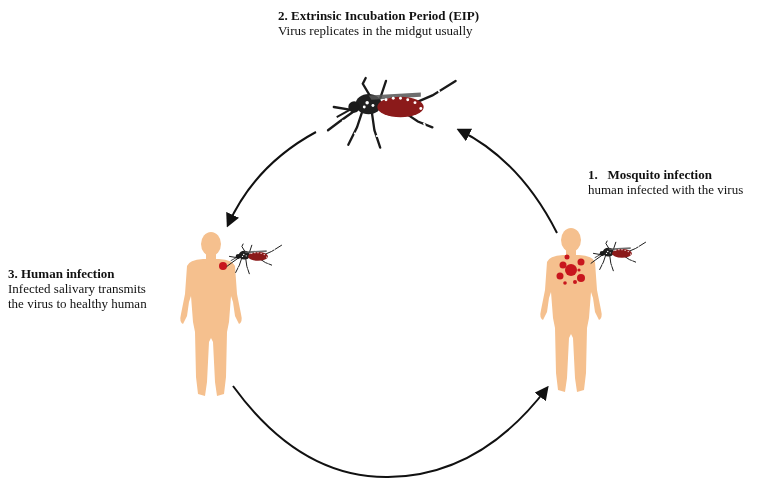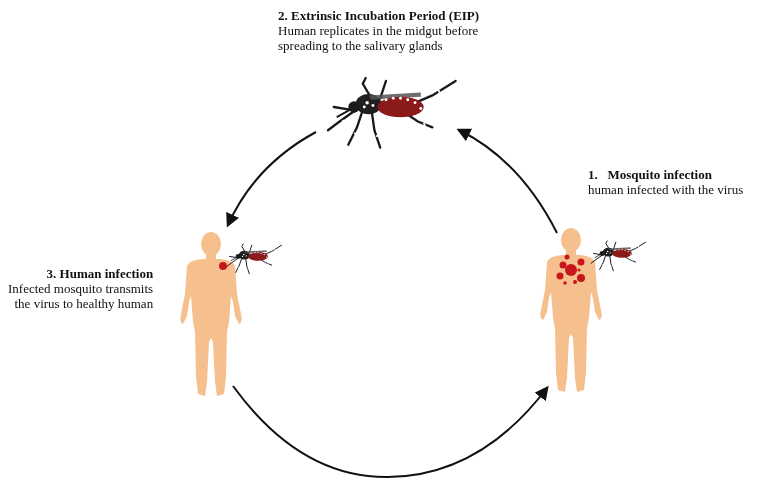--- a/index.html
+++ b/index.html
@@ -100,26 +100,25 @@
     <circle cx="565" cy="283" r="1.8"></circle>
     <circle cx="579" cy="270" r="1.6"></circle>
   </g>
   <g transform="translate(591,241) scale(0.62)">
     <use href="#mosquito"></use>
   </g>
 </svg>
 
 <div class="label" style="left:278px; top:8px;">
   <span class="title"><span>2.</span> <span>Extrinsic Incubation Period (EIP)</span></span>
-  <span class="line">Human replicates in the midgut before</span>
-  <span class="line">spreading to the salivary glands</span>
+  <span class="line">Virus replicates in the midgut usually</span>
 </div>
 
 <div class="label" style="left:588px; top:167px;">
   <span class="title"><span>1.</span>&nbsp;&nbsp;&nbsp;<span>Mosquito infection</span></span>
   <span class="line">human infected with the virus</span>
 </div>
 
-<div class="label" style="left:8px; top:266px;text-align:right;">
+<div class="label" style="left:8px; top:266px;">
   <span class="title"><span>3.</span> <span>Human infection</span></span>
-  <span class="line">Infected mosquito transmits</span>
+  <span class="line">Infected salivary transmits</span>
   <span class="line">the virus to healthy human</span>
 </div>
 
 </body></html>

